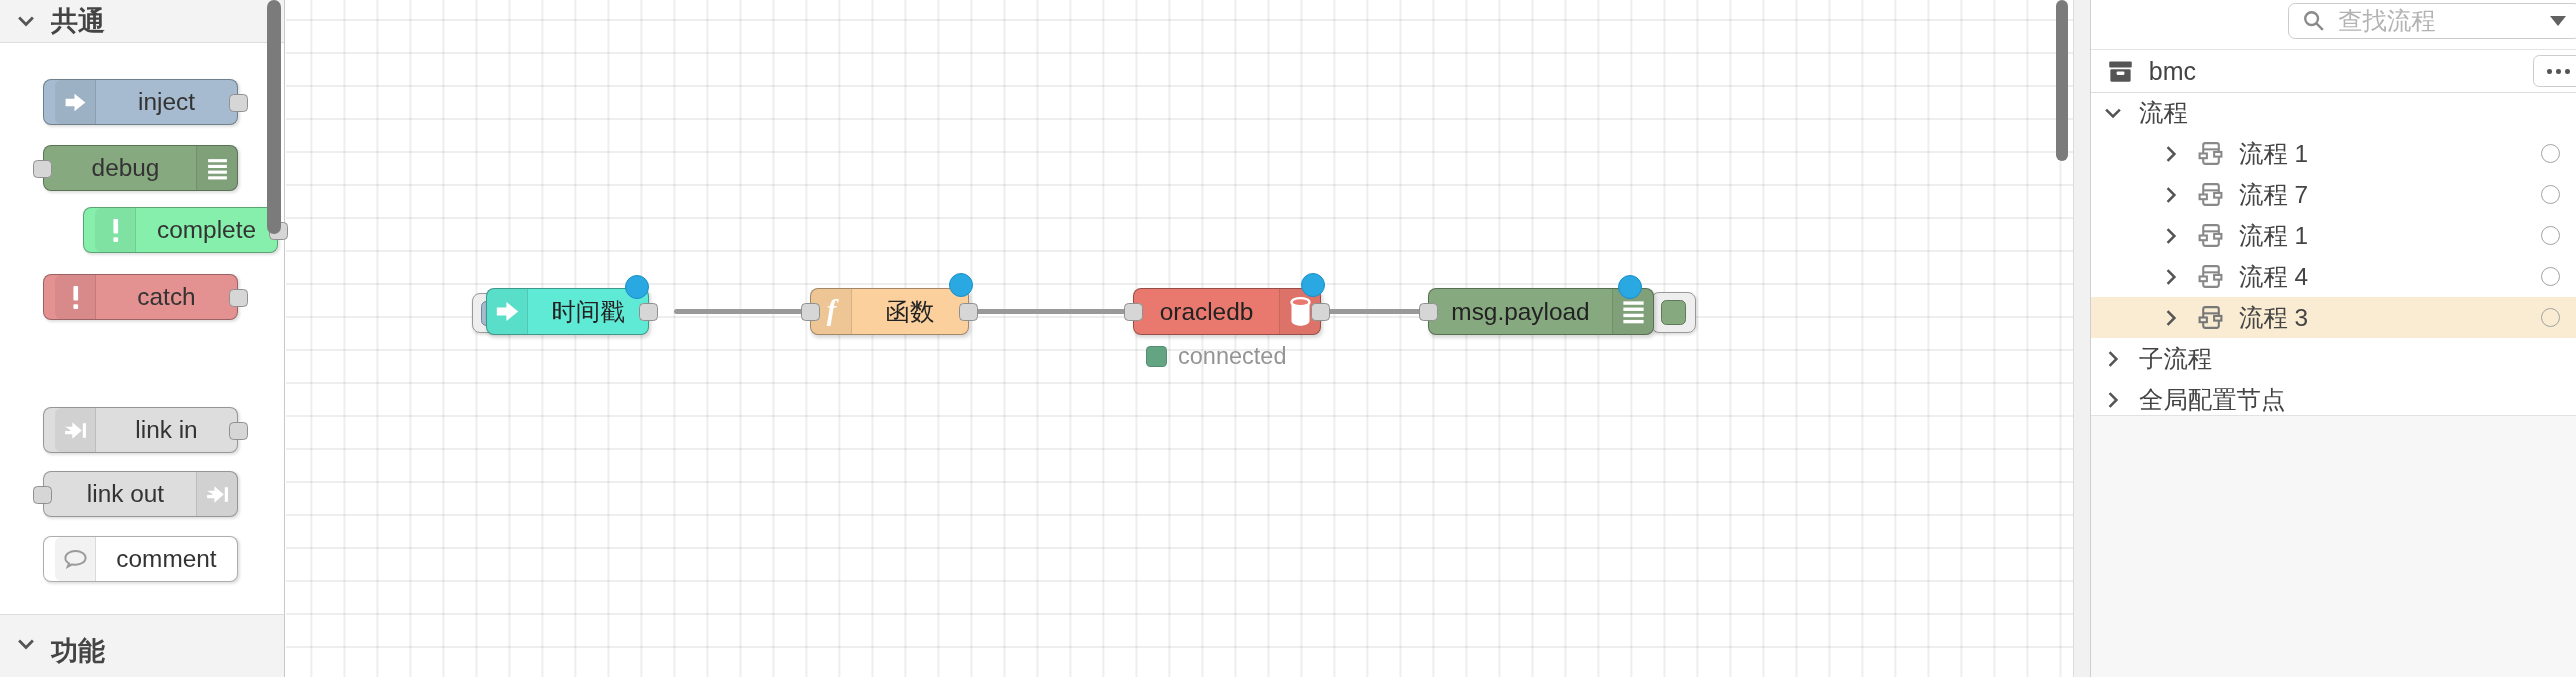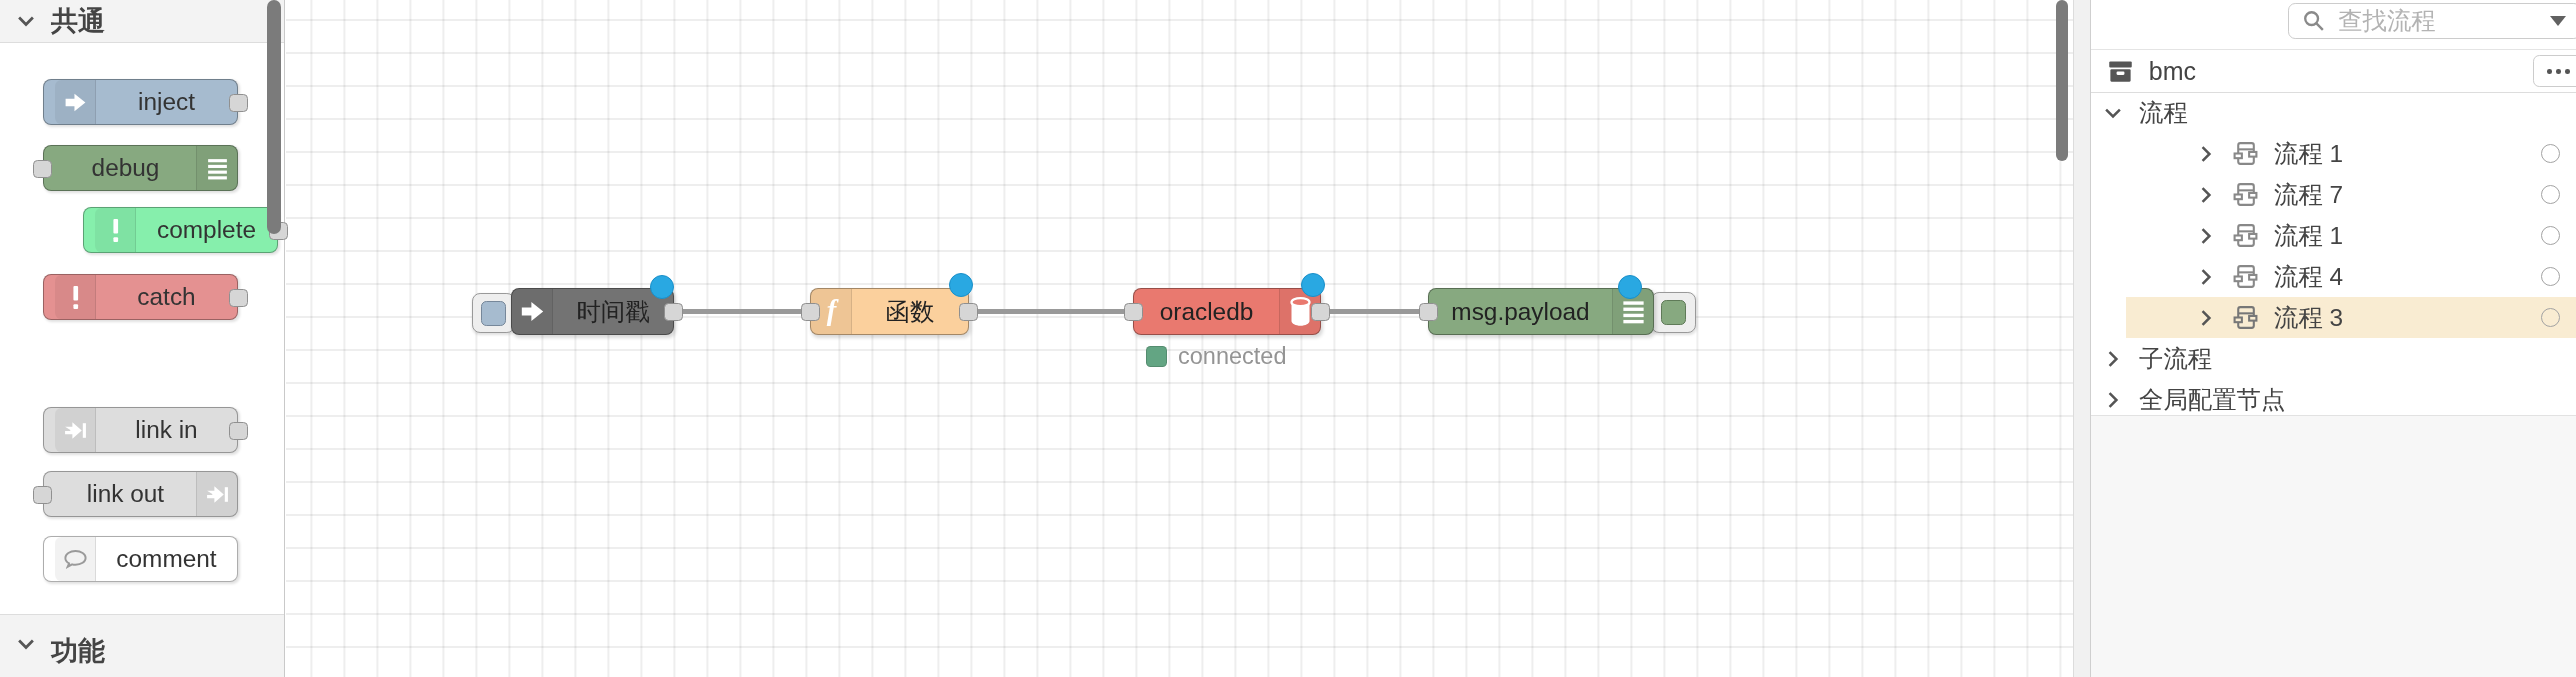--- a/index.html
+++ b/index.html
@@ -60,42 +60,42 @@
   .search-box input{border:none;outline:none;flex:1;font-size:24.4px;color:#555;font-family:"Liberation Sans",sans-serif;min-width:0;background:transparent;}
   .search-box input::placeholder{color:#b3b3b3;}
   .caret-down{width:0;height:0;border-left:8.1px solid transparent;border-right:8.1px solid transparent;border-top:10px solid #616161;flex:none;margin-right:1.8px;}
   .bmc-row{position:absolute;left:0;top:50px;width:485px;height:43px;border-bottom:1.8px solid #ddd;box-sizing:border-box;
     display:flex;align-items:center;gap:14.5px;padding-left:16.3px;font-size:25px;color:#444;background:#fff;}
   .ellipsis-btn{position:absolute;left:442px;top:5.4px;width:51px;height:32px;border:1.8px solid #ccc;border-radius:6.3px;
     box-sizing:border-box;background:#fff;display:flex;align-items:center;justify-content:center;gap:4.5px;}
   .ellipsis-btn i{width:4.5px;height:4.5px;border-radius:50%;background:#555;}
   .tree{position:absolute;left:0;top:92px;width:485px;}
   .trow{height:41px;display:flex;align-items:center;gap:15px;font-size:24.4px;color:#444;box-sizing:border-box;padding-left:11px;}
-  .trow.indent{padding-left:69px;margin-left:35px;}
+  .trow.indent{padding-left:69px;}
   .tree-circle{width:19px;height:19px;border:1.8px solid #a3a3a3;border-radius:50%;box-sizing:border-box;margin-left:auto;margin-right:16.3px;flex:none;}
   .sb-rest{position:absolute;left:0;top:415px;width:485px;height:262px;background:#f7f7f7;border-top:1.8px solid #e2e2e2;box-sizing:border-box;}
   .chev{flex:none;display:flex;}
   svg{display:block;}
 </style>
 </head>
 <body>
 
 <div class="screen">
 
   <div class="canvas"></div>
 
   <div class="wire" style="left: 674px; width: 138px; background-color: rgb(153, 153, 153);"></div>
   <div class="wire" style="left: 969px; width: 166px; background-color: rgb(153, 153, 153);"></div>
   <div class="wire" style="left: 1321px; width: 109px; background-color: rgb(153, 153, 153);"></div>
 
   <div class="side-btn inject-btn">
     <div class="inner" style="background-color: rgb(166, 187, 207);"></div>
   </div>
 
-  <div class="fnode" style="left: 511px; width: 163px; background-color: #737373;">
+  <div class="fnode" style="left: 486px; width: 163px; background-color: #5eead4;">
     <span class="ficon ileft">
       <svg width="27" height="27" viewBox="0 0 24 24">
           <path d="M2.5 8.5h8.5V3.5L21.5 12 11 20.5v-5H2.5z" fill="#fff"></path>
         </svg>
     </span>
     <span class="flabel">时间戳</span>
     <span class="cport out"></span>
     <span class="chg-dot" style="right: -0.9px; top: -14.5px; background-color: rgb(41, 168, 226);"></span>
   </div>
 

